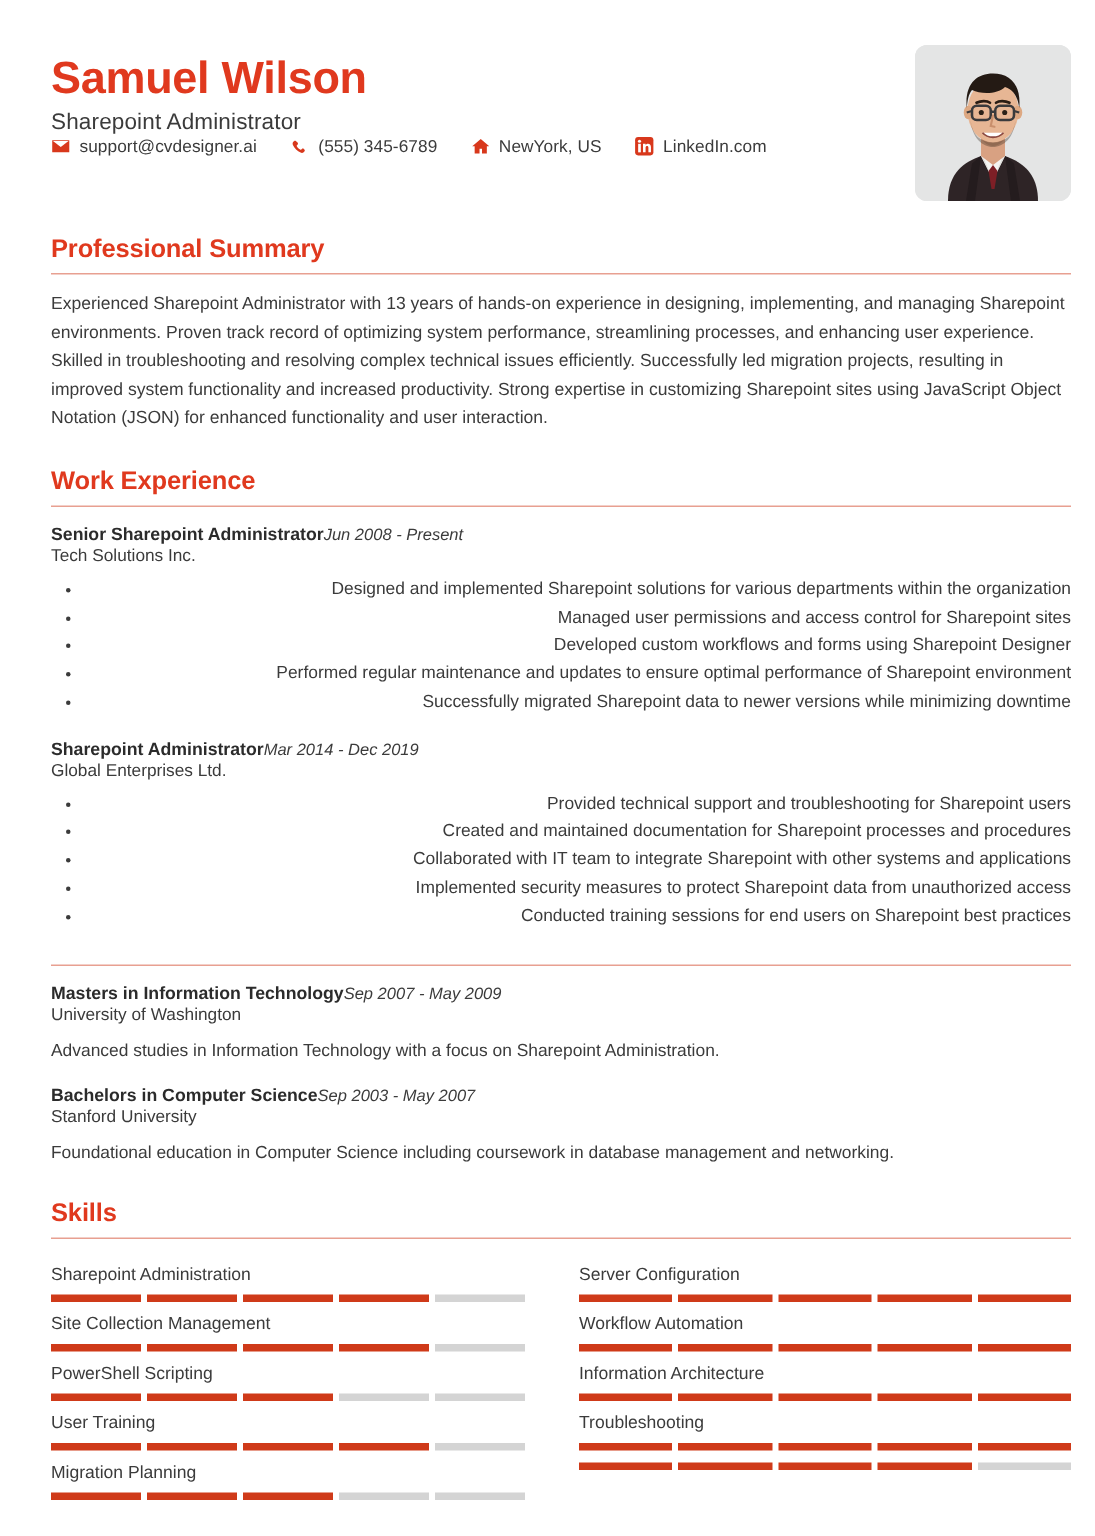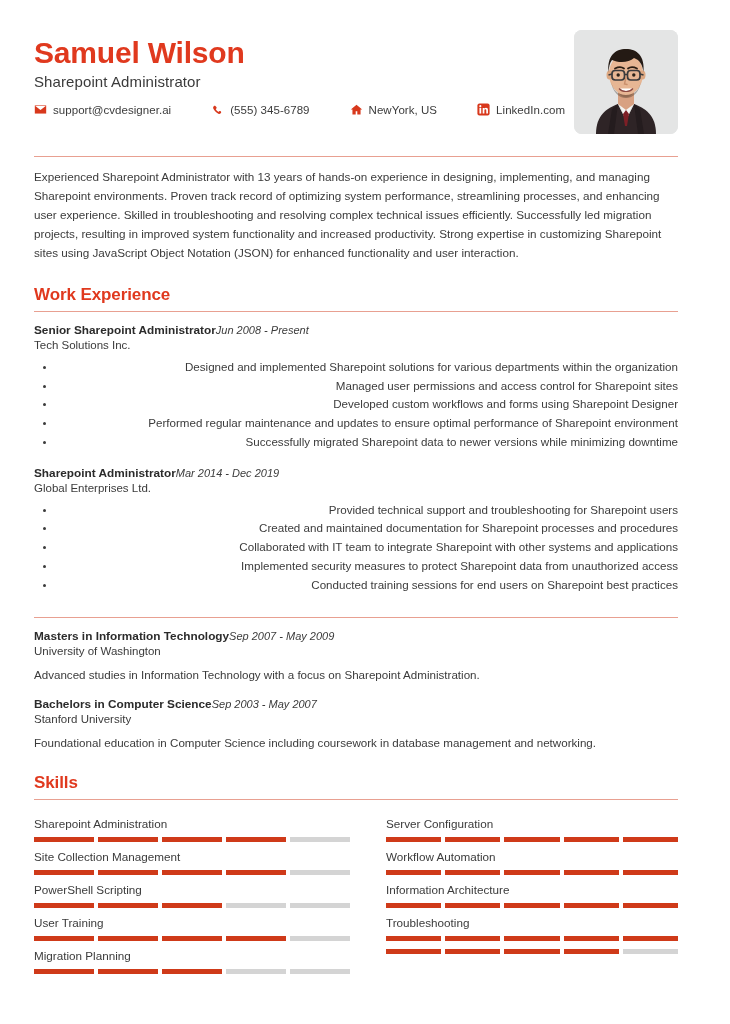--- a/index.html
+++ b/index.html
@@ -3,34 +3,34 @@
 <meta charset="utf-8">
 <style>
   * { margin:0; padding:0; box-sizing:border-box; }
   html, body {
     width:730px; height:1024px;
     background:#ffffff;
     font-family:"Liberation Sans", sans-serif;
     color:#333333;
     overflow:hidden;
   }
-  .page { width:730px; height:1024px; padding:30px 52px 0 34px; position:relative; }
+  .page { width:730px; height:1024px; padding:30px 16px 0 34px; position:relative; }
 
   
   .header { display:flex; justify-content:space-between; align-items:flex-start; }
   .header-left { padding-top:6px; }
   .name {
     font-size:30px; font-weight:bold; color:#e0391e;
     letter-spacing:-0.2px; line-height:1.1;
   }
   .job-title {
     font-size:15px; color:#3b3b3b; margin-top:4px; font-weight:normal;
     letter-spacing:0.1px;
   }
-  .contacts { display:flex; align-items:center; margin-top:13px; flex-wrap:wrap;gap:18px; }
+  .contacts { display:flex; align-items:center; margin-top:1px; flex-wrap:wrap; }
   .contact { display:flex; align-items:center; margin-right:22px; }
   .contact:last-child { margin-right:0; }
   .contact-text { font-size:11.5px; color:#3b3b3b; margin-left:6px; letter-spacing:0.05px; }
   .ico { width:13px; height:13px; display:inline-block; flex:none; }
   .ico svg { display:block; }
 
   .photo-wrap { width:104px; height:104px; flex:none; }
   .photo {
     width:104px; height:104px; border-radius:8px; overflow:hidden;
     background:#e3e4e4; position:relative;
@@ -175,20 +175,21 @@
           <path d="M45 58.5 C48.5 62.5 55.5 62.5 59 58.5 Z" fill="#ffffff"></path>
           <path d="M45 58.5 C48.5 62.5 55.5 62.5 59 58.5" stroke="#8c4a42" stroke-width="1.2" fill="none"></path>
 
           <path d="M37 50 C38 62 45 68 52 68 C59 68 66 62 67 50 C66 60 60 65 52 65 C44 65 38 60 37 50 Z" fill="#3a2a20" opacity="0.35"></path>
         </svg>
       </div>
     </div>
   </div>
 
   <div class="section">
+    <div class="section-title">Professional Summary</div>
     <div class="rule"></div>
     <div class="section-body">
       <p class="summary">Experienced Sharepoint Administrator with 13 years of hands-on experience in designing, implementing, and managing Sharepoint environments. Proven track record of optimizing system performance, streamlining processes, and enhancing user experience. Skilled in troubleshooting and resolving complex technical issues efficiently. Successfully led migration projects, resulting in improved system functionality and increased productivity. Strong expertise in customizing Sharepoint sites using JavaScript Object Notation (JSON) for enhanced functionality and user interaction.</p>
     </div>
   </div>
 
   <div class="section">
     <div class="section-title">Work Experience</div>
     <div class="rule"></div>
     <div class="section-body">

